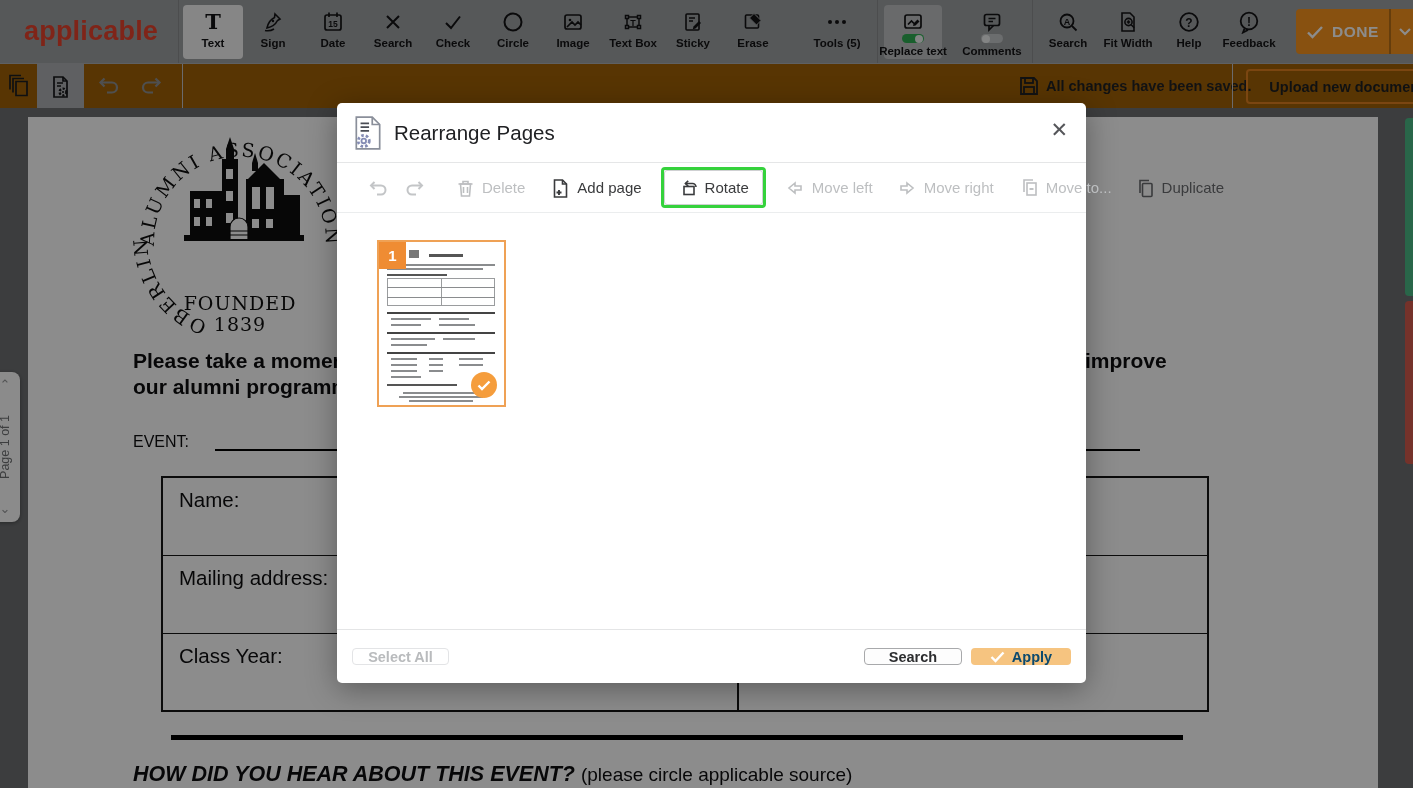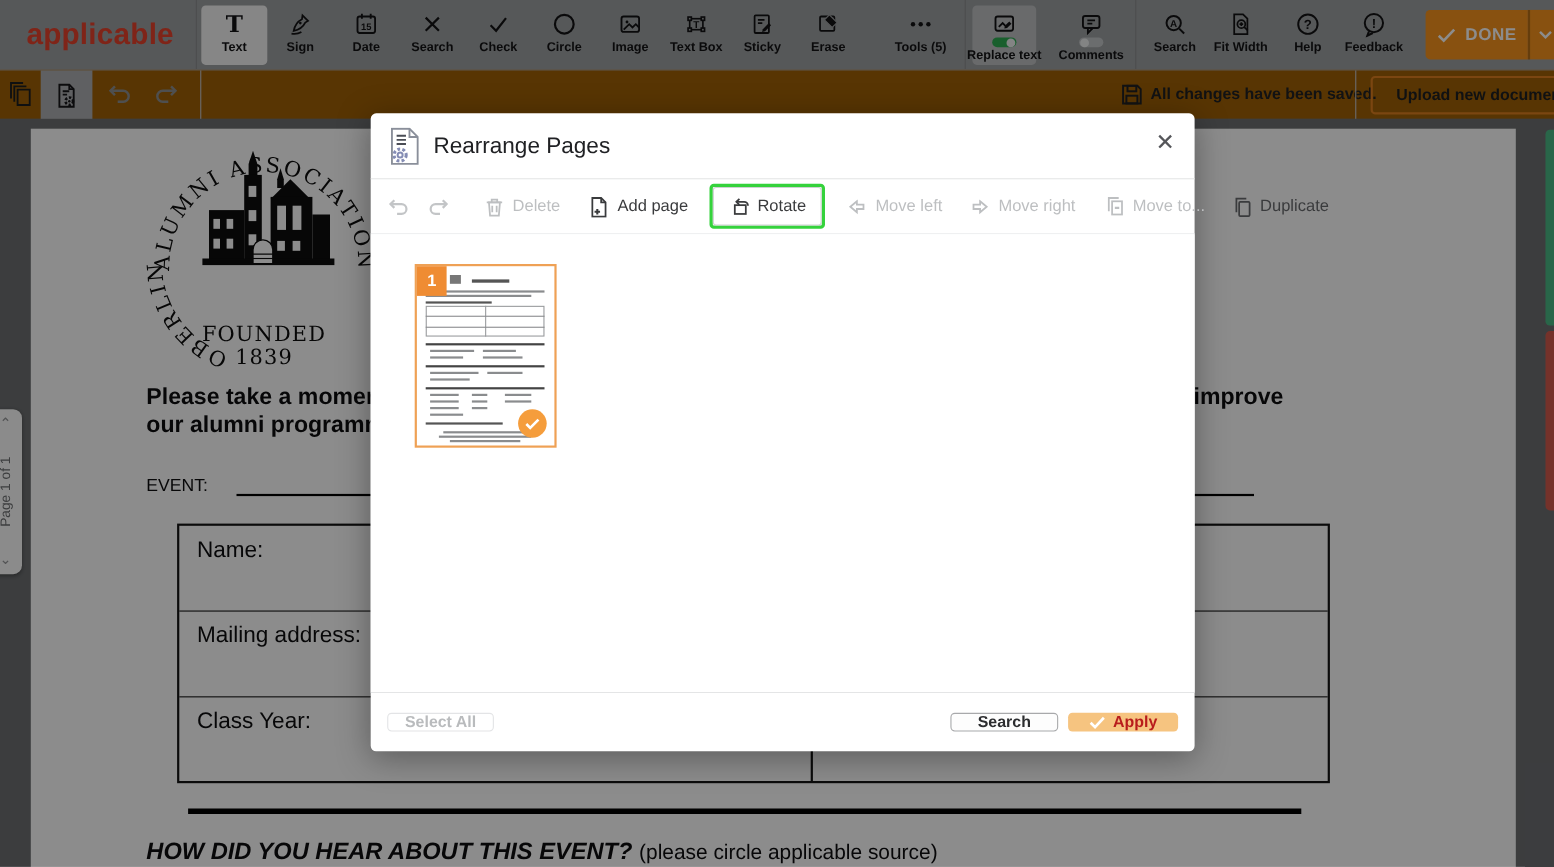--- a/index.html
+++ b/index.html
@@ -62,39 +62,39 @@
   .strip.red   { left:1405px; top:193px; height:163px; background:#d65c4e; }
 
   
   .dim { position:absolute; inset:0; background:rgba(0,0,0,0.45); z-index:5; }
 
   
   .modal { position:absolute; left:337px; top:103px; width:749px; height:580px; background:#fff; border-radius:5px; box-shadow:0 6px 30px rgba(0,0,0,.35); z-index:10; display:flex; flex-direction:column; }
   .mhead { height:60px; border-bottom:1px solid #e5e6e7; display:flex; align-items:center; padding:0 16px; position:relative; }
   .mtitle { font-size:20.5px; font-weight:500; color:#202124; margin-left:11px; }
   .mclose { position:absolute; right:18px; top:16px; font-size:21px; color:#55565a; line-height:1; }
-  .mbar { height:50px; border-bottom:1px solid #ebedee; display:flex; align-items:center; padding-left:12px; }
+  .mbar { height:50px; border-bottom:1px solid #ebedee; display:flex; align-items:center; padding-left:28px; }
   .mtool { display:flex; align-items:center; gap:7px; font-size:15px; color:#3a3b3d; white-space:nowrap; }
   .mtool.disabled { color:#bdbfc1; }
   .msep { width:1px; height:26px; background:#dfe0e2; margin-left:13px; }
   .harrow { color:#c3c5c7; }
   .greenbox { border:3px solid #35d23c; border-radius:4px; margin-left:19px; }
   .rotchip { border:1px solid #cfd0d2; border-radius:3px; background:#fff; padding:7px 13px; display:flex; align-items:center; gap:7px; font-size:15px; color:#3a3b3d; }
   .mcontent { flex:1; position:relative; background:#fff; }
   .thumb { position:absolute; left:40px; top:27px; width:129px; height:167px; background:#fff; border:2px solid #efa155; }
   .badge { position:absolute; left:0; top:0; width:27px; height:27px; background:#ef8c33; color:#fff; font-size:15px; font-weight:bold; display:flex; align-items:center; justify-content:center; }
   .chkcircle { position:absolute; right:7px; bottom:7px; width:26px; height:26px; border-radius:50%; background:#f59d3c; display:flex; align-items:center; justify-content:center; }
   .pv { position:absolute; background:#8a8c8e; }
   .pvb { position:absolute; border:1px solid #9a9c9e; }
   .mfoot { height:54px; border-top:1px solid #e4e5e6; display:flex; align-items:center; padding:0 15px; gap:9px; }
   .btn { height:17px; border-radius:4px; display:flex; align-items:center; justify-content:center; font-size:14.5px; font-weight:bold; }
   .btn.selectall { width:97px; border:1px solid #e3e4e6; color:#b9bbbd; background:#fff; }
   .spacer { flex:1; }
   .btn.cancel { width:98px; border:1.5px solid #a8a9ab; color:#2c2d2f; background:#fdfdfd; }
-  .btn.apply { width:100px; background:#f6c480; color:#b91c1c; gap:7px; }
+  .btn.apply { width:100px; background:#f6c480; color:#0c4a6e; gap:7px; }
 
   svg { display:block; }
 </style>
 </head>
 <body>
 
 <div class="screen">
 
   <div class="topbar">
     <div class="logo">applicable</div>

